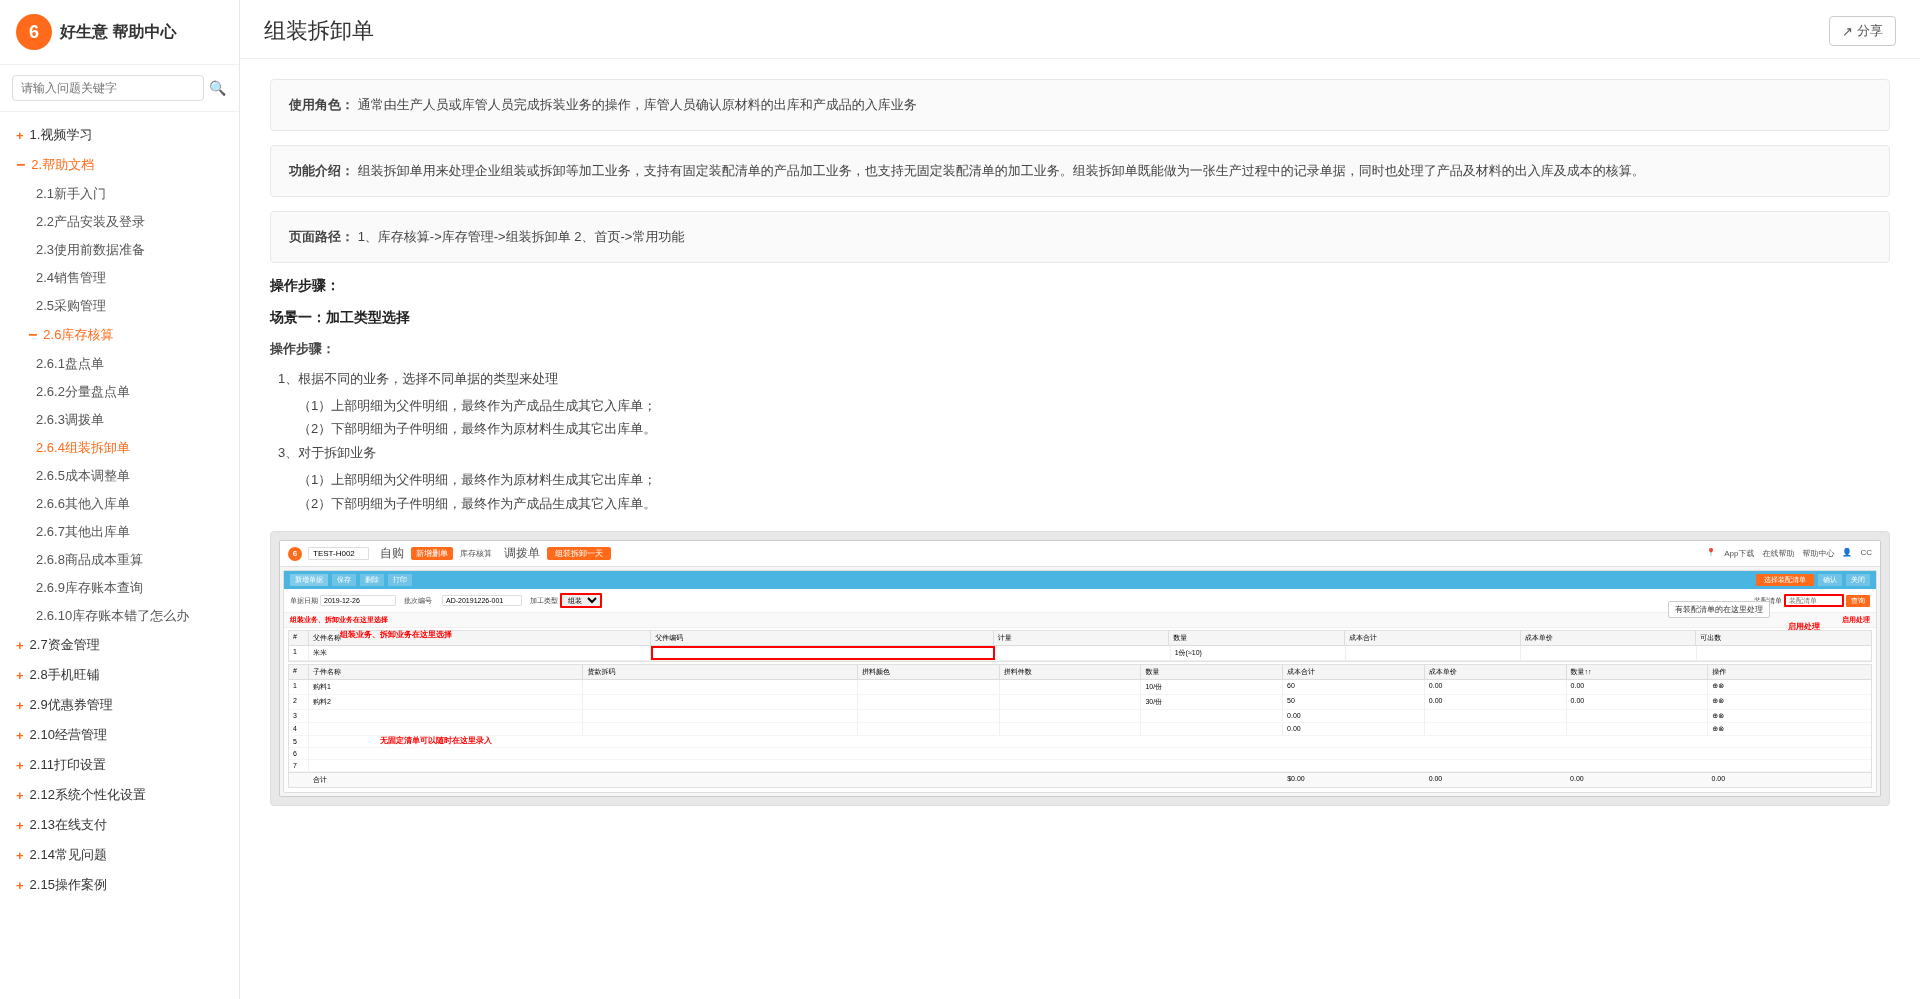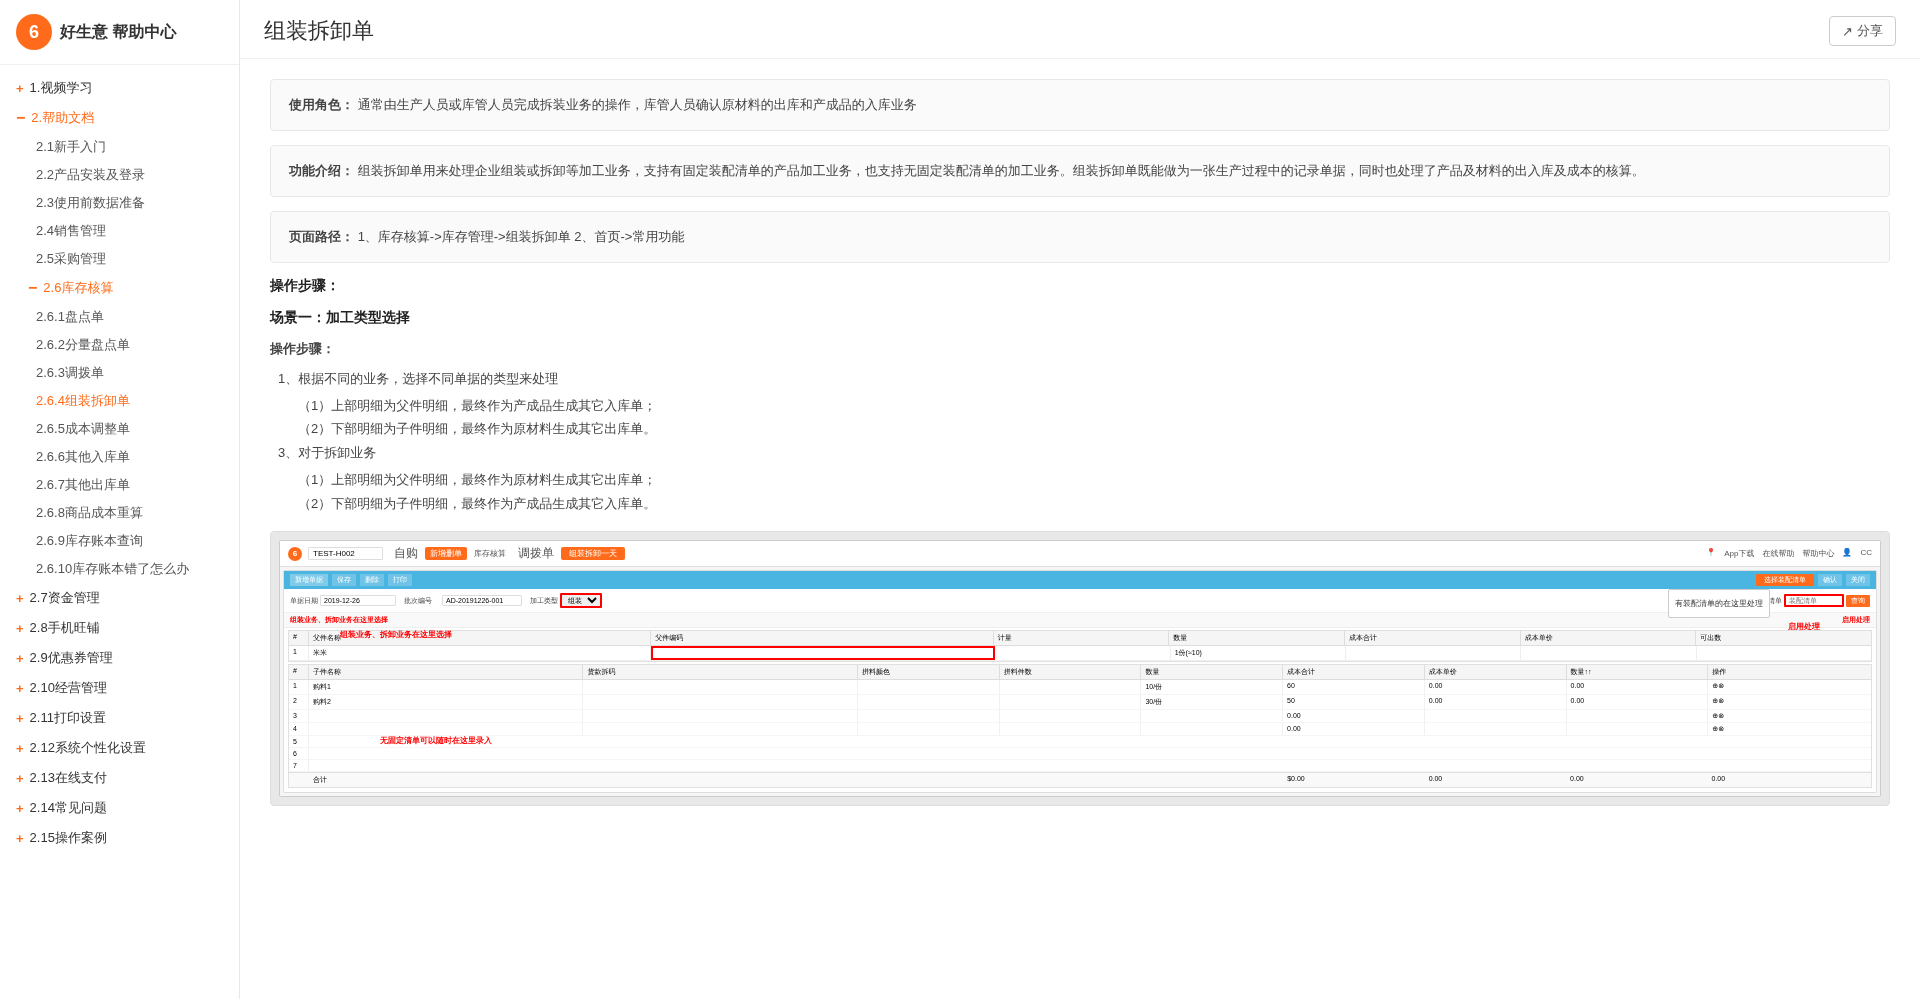--- a/index.html
+++ b/index.html
@@ -190,20 +190,24 @@
 <body>
 
 <div class="sidebar">
   <div class="sidebar-logo">
     <div class="logo-icon">
       <span>6</span>
     </div>
     <span class="logo-text">好生意 帮助中心</span>
   </div>
 
+  <div class="sidebar-search">
+    <input type="text" placeholder="请输入问题关键字" style="">
+    <button class="search-btn">🔍</button>
+  </div>
 
   <div class="sidebar-nav">
 
     <div class="nav-category">
       <span class="plus-icon">+</span>
       <span>1.视频学习</span>
     </div>
 
     <div class="nav-category active">
       <span class="minus-icon">−</span>
@@ -317,21 +321,21 @@
       <div class="sub-step">（2）下部明细为子件明细，最终作为产成品生成其它入库单。</div>
     </div>
 
     <div class="screenshot-container">
       <div style="background:#e8e8e8; padding:4px 0; position:relative; min-height:270px;">
 
         <div style="margin:4px 8px; background:#fff; border:1px solid #ccc; border-radius:2px; font-size:8px; position:relative;">
 
           <div style="background:#fff; border-bottom:1px solid #e0e0e0; padding:3px 8px; display:flex; align-items:center; gap:6px;">
             <div style="width:14px;height:14px;background:#ff6b1a;border-radius:50%;display:flex;align-items:center;justify-content:center;color:white;font-size:8px;font-weight:bold;">6</div>
-            <input style="border: 1px solid rgb(221, 221, 221); padding: 1px 4px; font-size: 8px; width: 75px; border-radius: 1px;" value="TEST-H002">
+            <input style="border: 1px solid rgb(221, 221, 221); padding: 1px 4px; font-size: 8px; width: 61px; border-radius: 1px;" value="TEST-H002">
             <div style="display:flex;gap:2px;align-items:center;">
               <span style="padding:1px 5px;font-size:12px;color:#555;">自购</span>
               <span style="padding:1px 5px;font-size:8px;background:#ff6b1a;color:white;border-radius:2px;">新增删单</span>
               <span style="padding:1px 5px;font-size:8px;color:#555;">库存核算</span>
               <span style="padding:1px 5px;font-size:12px;color:#555;">调拨单</span>
               <span style="padding:1px 8px;font-size:8px;background:#ff6b1a;color:white;border-radius:2px;">组装拆卸一天</span>
             </div>
             <div style="margin-left:auto;display:flex;gap:8px;font-size:8px;color:#555;">
               <span>📍</span>
               <span>App下载</span>
@@ -493,21 +497,21 @@
                   <div style="padding:2px 4px;flex:1;">$0.00</div>
                   <div style="padding:2px 4px;flex:1;">0.00</div>
                   <div style="padding:2px 4px;flex:1;">0.00</div>
                   <div style="padding:2px 4px;flex:30px;">0.00</div>
                 </div>
               </div>
 
             </div>
           </div>
 
-          <div style="position:absolute;top:48px;right:110px;background:white;border:1px solid #ccc;padding:8px 6px;font-size:8px;color:#333;border-radius:2px;white-space:nowrap;z-index:10;">
+          <div style="position:absolute;top:60px;right:110px;background:white;border:1px solid #ccc;padding:2px 6px;font-size:8px;color:#333;border-radius:2px;white-space:nowrap;z-index:10;">
             有装配清单的在这里处理
           </div>
           <div style="position:absolute;top:88px;left:60px;background:transparent;font-size:8px;color:red;font-weight:bold;white-space:nowrap;z-index:10;">
             组装业务、拆卸业务在这里选择
           </div>
           <div style="position:absolute;top:80px;right:60px;background:transparent;font-size:8px;color:red;font-weight:bold;white-space:nowrap;z-index:10;">
             启用处理
           </div>
           <div style="position:absolute;bottom:50px;left:100px;background:transparent;font-size:8px;color:red;font-weight:bold;white-space:nowrap;z-index:10;">
             无固定清单可以随时在这里录入

